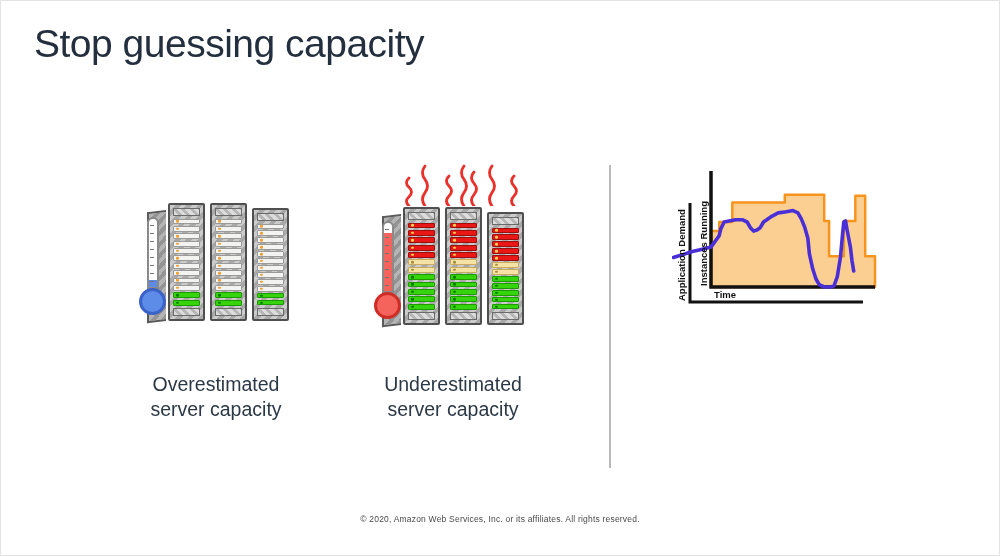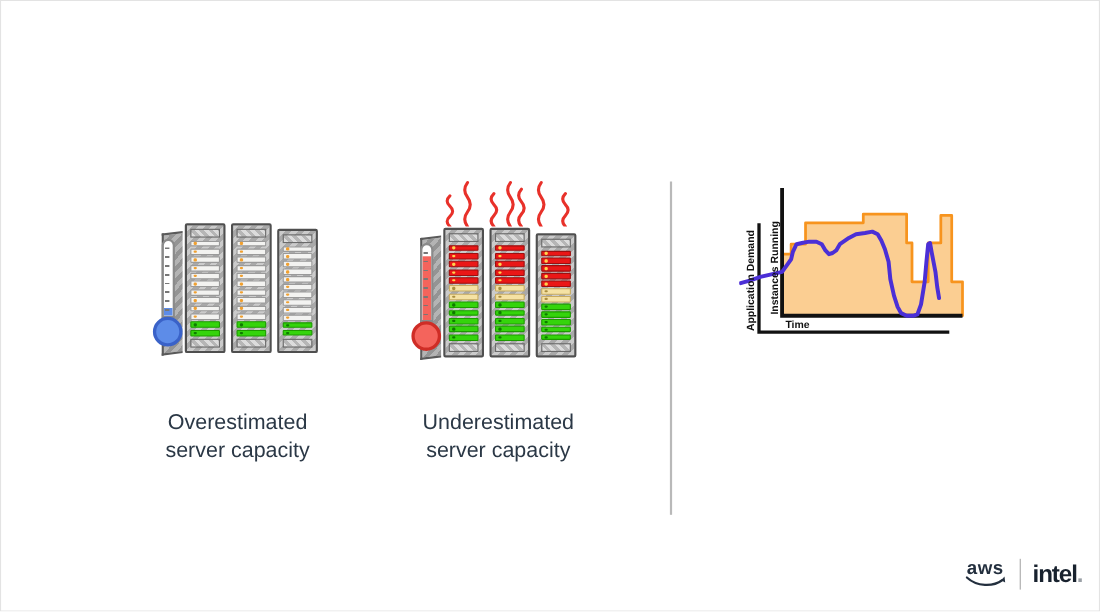--- a/index.html
+++ b/index.html
@@ -69,20 +69,21 @@
   .aws-smile{margin-top:-1px;}
   .logo-sep{width:1px;height:28px;background:#a9a9a9;}
   .intel-logo{font-size:22px;font-weight:700;letter-spacing:-1px;color:#18222e;line-height:22px;}
   .intel-dot{color:#9aa0a6;}
 </style>
 </head>
 <body>
 
 <div class="slide">
 
+  <h1 class="title">Stop guessing capacity</h1>
 
   <div class="rack-illustration" id="ill-0">
       <div class="rack-group">
         <div class="rack-side"></div>
         <div class="rack">
           <div class="rack-cap"></div>
           <div class="rack-slots">
             <div class="slot" style="background: rgb(243, 243, 241); border-color: rgb(154, 154, 154);">
               <span class="slot-dot" style="background: rgb(240, 160, 48);"></span>
             </div>
@@ -373,26 +374,16 @@
         <text transform="translate(13 133) rotate(-90)" font-family="Liberation Sans, sans-serif" font-size="9.5" font-weight="bold" fill="#111111">Application Demand</text>
         <text transform="translate(35 118) rotate(-90)" font-family="Liberation Sans, sans-serif" font-size="9.5" font-weight="bold" fill="#111111">Instances Running</text>
         <text x="42" y="130" font-family="Liberation Sans, sans-serif" font-size="9.5" font-weight="bold" fill="#111111">Time</text>
       </svg></div>
 
   <div class="caption" id="cap-0">Overestimated
 server capacity</div>
   <div class="caption" id="cap-1">Underestimated
 server capacity</div>
 
-
-  <div class="logos">
-    <div class="aws-logo">
-      <span class="aws-text">aws</span>
-      <svg class="aws-smile" width="40" height="12" viewBox="0 0 40 12">
-        <path d="M3 2 C 12 10.5, 27 10.5, 35 4.5" fill="none" stroke="#232f3e" stroke-width="2" stroke-linecap="round"></path>
-        <path d="M34 4.5 l 3.2 -3.4 l 0.6 5.4 z" fill="#232f3e"></path>
-      </svg>
-    </div>
-    <div class="logo-sep"></div>
-    <div class="intel-logo"><span>intel</span><span class="intel-dot">.</span></div>
-  </div>
+  <div class="footer">© 2020, Amazon Web Services, Inc. or its affiliates. All rights reserved.</div>
+
 
 </div>
 
 </body></html>

